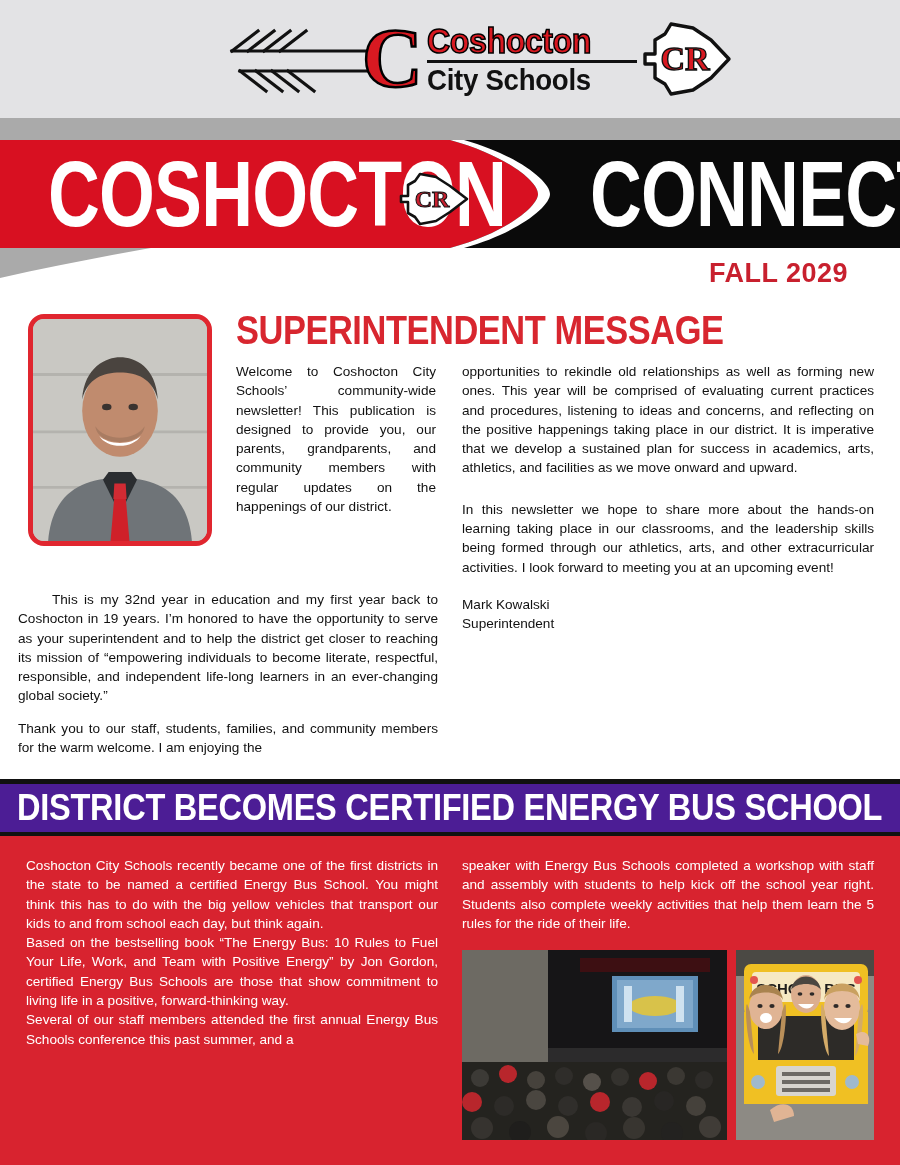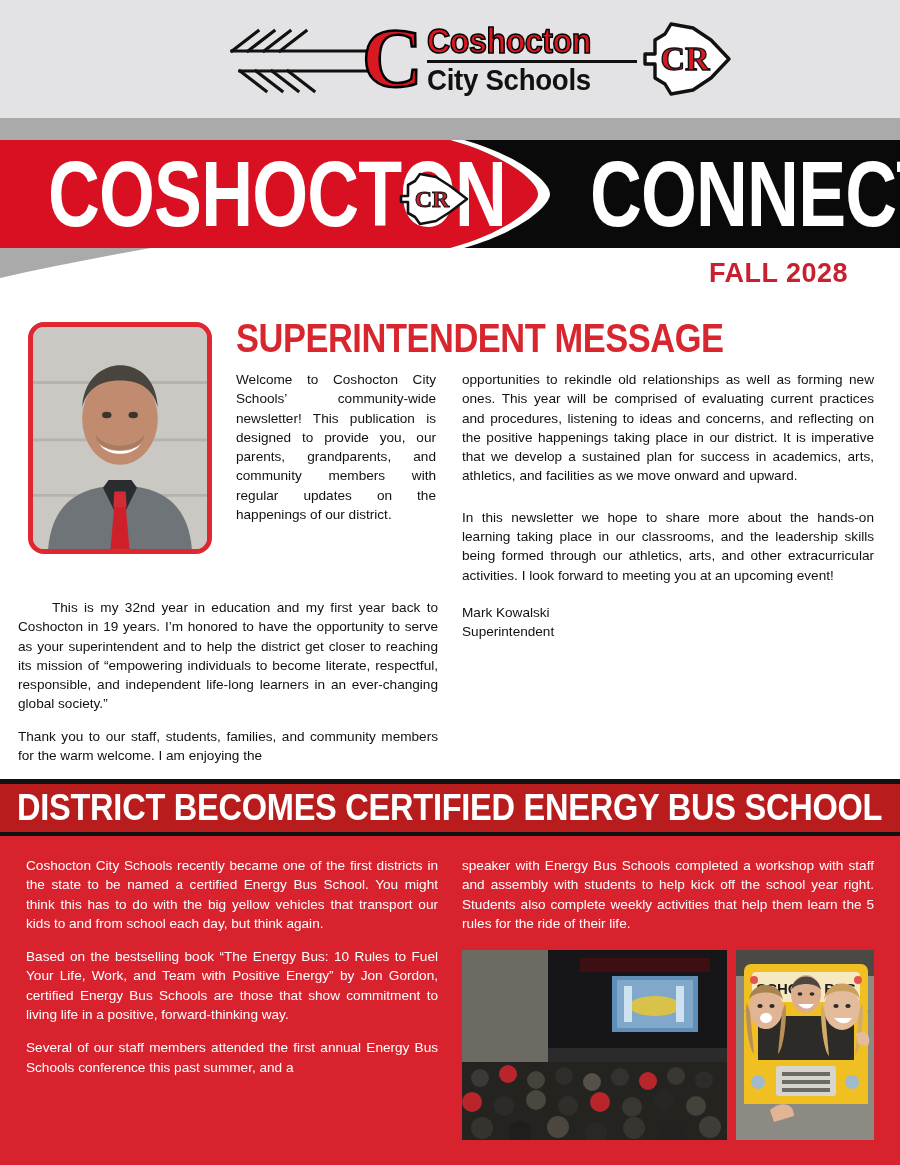--- a/index.html
+++ b/index.html
@@ -62,21 +62,21 @@
   .mh-word.left { margin-left:48px; }
   .mh-word.right { margin-left:-45px; }
   .mh-arrowhead { position:absolute; left:398px; top:52px; width:72px; height:58px; z-index:8; }
   .issue {
     position:absolute; right:52px; top:258px; z-index:9;
     font-family:"Liberation Sans Narrow","Liberation Sans",sans-serif;
     font-weight:bold; font-size:27px; color:#c8202e; letter-spacing:0.5px;
   }
 
   
-  .super { position:absolute; left:0; top:310px; width:819px; height:460px; }
+  .super { position:absolute; left:0; top:302px; width:819px; height:460px; }
   .super-photo {
     position:absolute; left:28px; top:12px; width:184px; height:232px;
     border:5px solid #e0262f; border-radius:16px; overflow:hidden; background:#c9c9c4;
   }
   .super-photo svg { display:block; width:100%; height:100%; }
   .super-head {
     position:absolute; left:236px; top:6px;
     font-family:"Liberation Sans Narrow","Liberation Sans",sans-serif;
     font-weight:bold; font-size:40px; color:#d8262f; letter-spacing:-0.5px;
     transform:scaleX(0.86); transform-origin:left center; white-space:nowrap;
@@ -96,33 +96,33 @@
   }
   .sup-col-right p + p { margin-top:22px; }
   .sig { text-align:left; }
   .indent { text-indent:34px;margin-top:48px; }
 
   
   .eb-rule { position:absolute; left:0; top:779px; width:900px; height:5px; background:#111; }
   .eb { position:absolute; left:0; top:784px; width:900px; height:381px; background:#d8232f; }
   .eb-banner {
     position:absolute; left:0; top:0; width:900px; height:52px;
-    background:#b91c1c; display:flex; align-items:center; justify-content:center;
+    background:#4c1d95; display:flex; align-items:center; justify-content:center;
     border-bottom:4px solid #111;
   }
   .eb-banner h2 {
     font-family:"Liberation Sans Narrow","Liberation Sans",sans-serif;
     font-weight:bold; font-size:37px; color:#ffffff; letter-spacing:-0.3px;
     transform:scaleX(0.88); white-space:nowrap;
   }
   .eb-left {
     position:absolute; left:26px; top:72px; width:412px;
     color:#fff; font-size:13.6px; line-height:1.42; text-align:justify;
   }
-  .eb-left p + p { margin-top:14px; }
+  .eb-left p + p { }
   .eb-right-text {
     position:absolute; left:462px; top:72px; width:412px;
     color:#fff; font-size:13.6px; line-height:1.42; text-align:justify;
   }
   .eb-photos { position:absolute; left:462px; top:166px; width:412px; height:190px; display:flex; gap:9px; }
   .ph { border:0; overflow:hidden; background:#222; }
   .ph.auditorium { width:265px; height:190px; }
   .ph.busphoto { width:138px; height:190px; }
   .ph svg { display:block; width:100%; height:100%; }
 </style>
@@ -187,21 +187,21 @@
       <div class="mh-word left">COSHOCTON</div>
       <div class="mh-word right">CONNECTION</div>
     </div>
 
     <svg class="mh-arrowhead" viewBox="0 0 72 58">
       <path d="M3 26 L10 26 L10 15 L17 11 L22 4 L38 7 L52 16 L69 29 L52 42 L38 51 L22 54 L17 47 L10 43 L10 32 L3 32 Z" fill="#ffffff" stroke="#111" stroke-width="2.6" stroke-linejoin="round"></path>
       <text x="34" y="37" text-anchor="middle" font-family="Liberation Serif, serif" font-weight="bold" font-size="24" fill="#c8202e" stroke="#111" stroke-width="1">CR</text>
     </svg>
   </div>
 
-  <div class="issue">FALL 2028</div>
+  <div class="issue">FALL 2029</div>
 
   <div class="super">
 
     <div class="super-photo">
       <svg viewBox="0 0 184 232" preserveAspectRatio="none">
         <rect x="0" y="0" width="184" height="232" fill="#c9c8c3"></rect>
         <line x1="0" y1="58" x2="184" y2="58" stroke="#b4b3ae" stroke-width="3"></line>
         <line x1="0" y1="118" x2="184" y2="118" stroke="#b4b3ae" stroke-width="3"></line>
         <line x1="0" y1="176" x2="184" y2="176" stroke="#b4b3ae" stroke-width="3"></line>
         <path d="M16 232 C20 182 52 166 92 166 C132 166 164 182 168 232 Z" fill="#6f7478"></path>

